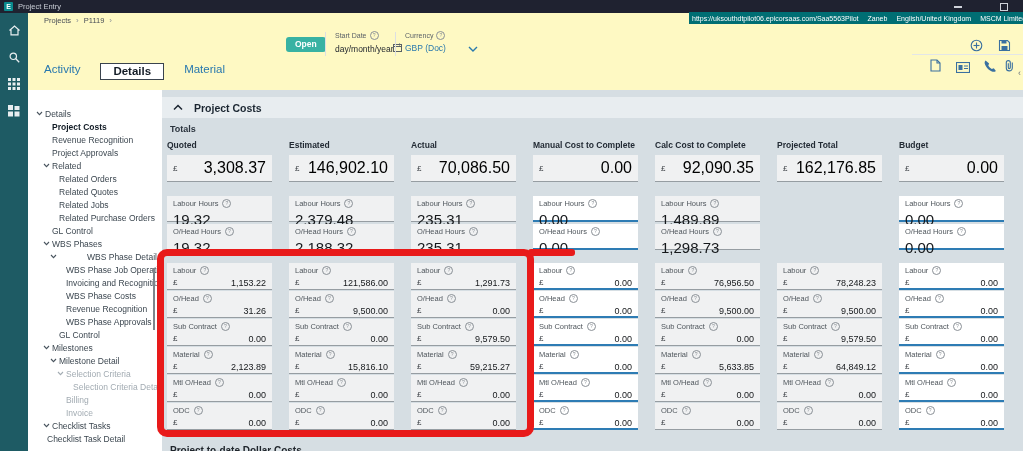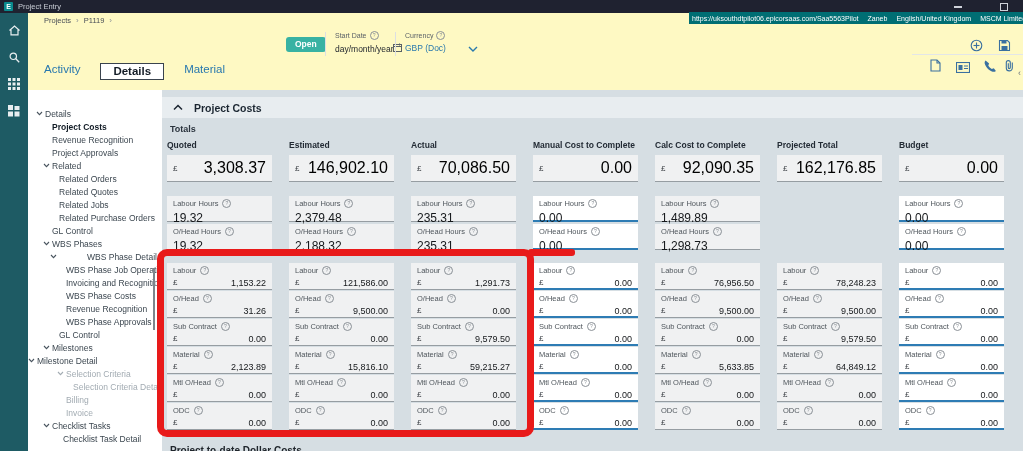--- a/index.html
+++ b/index.html
@@ -66,21 +66,21 @@
   .f{box-sizing:border-box;width:105px;background:#f0f1f2;border-bottom:1px solid #969da2;}
   .f.edit{background:#fff;border-bottom:2px solid #2e7cb4;}
   .f-total{height:27px;margin-bottom:14px;display:flex;align-items:center;
     justify-content:space-between;padding:0 6px;}
   .f-hours{height:26px;margin-bottom:2px;padding:3px 6px 0;}
   .f-hours.hlast{margin-bottom:13px;}
   .f-money{height:27px;margin-bottom:1px;padding:3px 6px 0;}
   .sp1{height:28px;} .sp2{height:39px;}
   .flbl{display:flex;align-items:center;gap:4px;font-size:7.5px;color:#4f565c;line-height:8px;white-space:nowrap;}
   .vrow{display:flex;justify-content:space-between;font-size:9px;color:#15181b;margin-top:3px;}
-  .hval2{font-size:12px;color:#15181b;margin-top:3px;}
+  .hval2{font-size:15px;color:#15181b;margin-top:3px;}
   .cur{font-size:8px;color:#3a3f44;}
   .next-title{position:absolute;left:8px;top:355px;font-size:10px;font-weight:700;color:#20262c;white-space:nowrap;}
   .collapse-arrow{position:absolute;left:990px;top:55px;color:#6b7680;font-size:9px;}
   
   .red-box{position:absolute;left:157px;top:249px;width:377px;height:188px;border:7px solid #e81a1a;
     border-radius:10px;z-index:20;pointer-events:none;box-sizing:border-box;}
   .red-tail{position:absolute;left:528px;top:249px;width:47px;height:7px;background:#e81a1a;
     border-radius:3px;z-index:20;pointer-events:none;}
 </style>
 </head>
@@ -319,21 +319,21 @@
       <span class="tl">GL Control</span>
     </div>
     <div class="ti" style="padding-left: 15px;">
       <span class="tw">
         <svg width="7" height="5" viewBox="0 0 7 5">
           <polyline points="1,1 3.5,3.6 6,1" fill="none" stroke="currentColor" stroke-width="1.1"></polyline>
         </svg>
       </span>
       <span class="tl">Milestones</span>
     </div>
-    <div class="ti" style="">
+    <div class="ti" style="padding-left: 22px;">
       <span class="tw">
         <svg width="7" height="5" viewBox="0 0 7 5">
           <polyline points="1,1 3.5,3.6 6,1" fill="none" stroke="currentColor" stroke-width="1.1"></polyline>
         </svg>
       </span>
       <span class="tl">Milestone Detail</span>
     </div>
     <div class="ti dis" style="padding-left: 29px;">
       <span class="tw">
         <svg width="7" height="5" viewBox="0 0 7 5">
@@ -355,21 +355,21 @@
       <span class="tl">Invoice</span>
     </div>
     <div class="ti" style="padding-left: 15px;">
       <span class="tw">
         <svg width="7" height="5" viewBox="0 0 7 5">
           <polyline points="1,1 3.5,3.6 6,1" fill="none" stroke="currentColor" stroke-width="1.1"></polyline>
         </svg>
       </span>
       <span class="tl">Checklist Tasks</span>
     </div>
-    <div class="ti" style="padding-left: 26px;">
+    <div class="ti" style="padding-left: 10px;">
       <span class="tw"></span>
       <span class="tl">Checklist Task Detail</span>
     </div>
   </div>
 <div class="tree-scroll"></div>
 
 <div class="content">
   <div class="secbar">
     <span class="chv">
       <svg width="10" height="7" viewBox="0 0 10 7">

